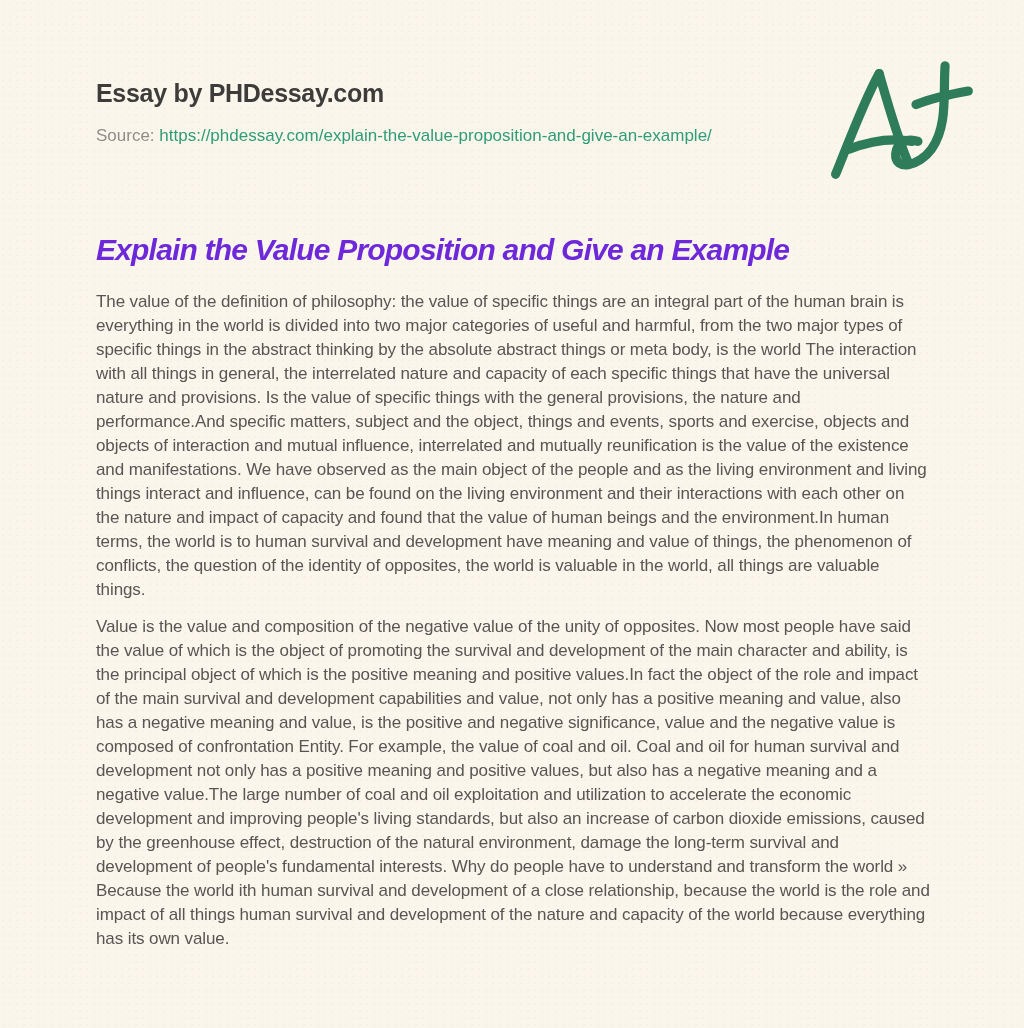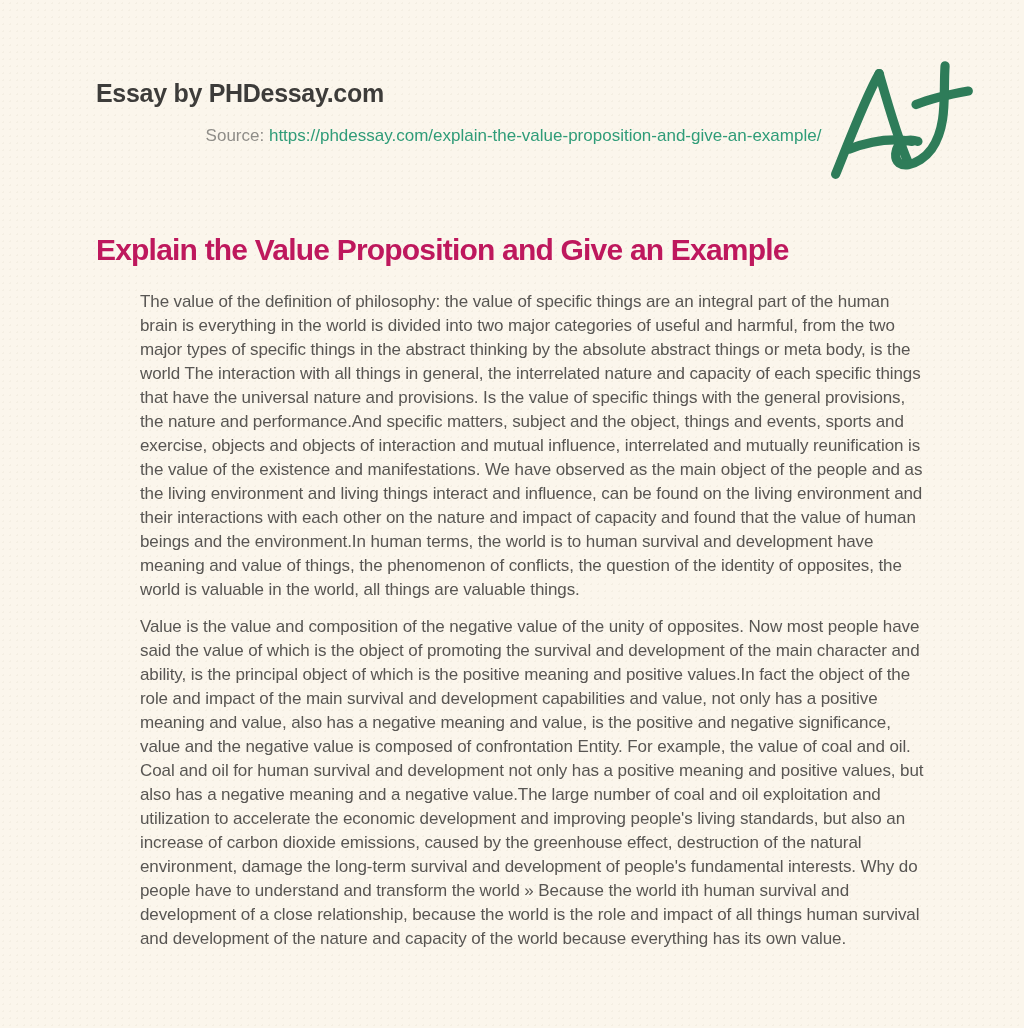--- a/index.html
+++ b/index.html
@@ -30,21 +30,20 @@
     letter-spacing: -0.3px;
     color: #3d3c3a;
     line-height: 1.2;
   }
 
   .source-line {
     margin-top: 16px;
     font-size: 17px;
     line-height: 24px;
     color: #8f8d88;
-    text-align: center;
   }
 
   .source-link {
     color: #2f9c78;
     text-decoration: none;
     cursor: pointer;
   }
 
   .logo {
     position: absolute;
@@ -55,25 +54,26 @@
   }
 
   .logo svg { width: 100%; height: 100%; }
 
   .article-title {
     margin-top: 84px;
     font-size: 30px;
     font-weight: 700;
     letter-spacing: -0.8px;
     white-space: nowrap;
-    color: #be185d;
+    color: #6d28d9;
     line-height: 1.2;
+    font-style: italic;
   }
 
-  .article-body { margin-top: 22px; margin-left: 44px; }
+  .article-body { margin-top: 22px; }
 
   .article-body p {
     font-size: 17px;
     line-height: 24px;
     color: #585653;
     margin-bottom: 13px;
     letter-spacing: -0.1px;
   }
 </style>
 </head>

